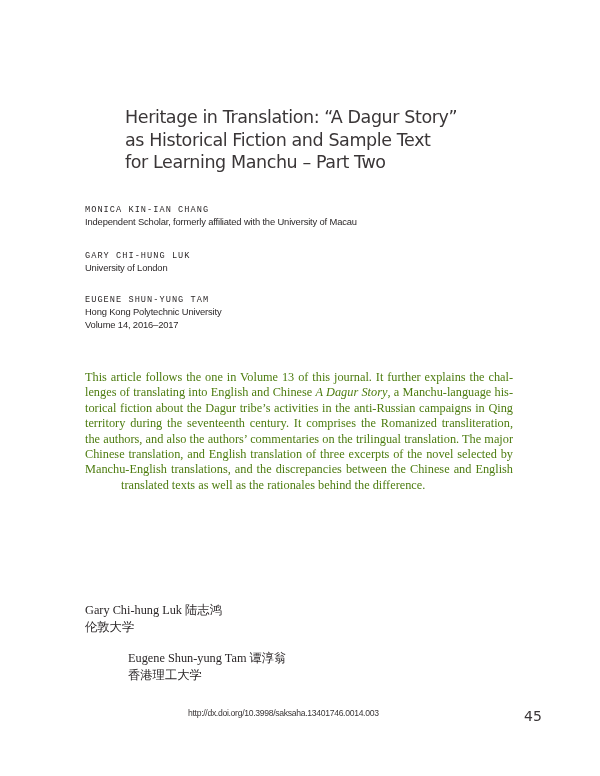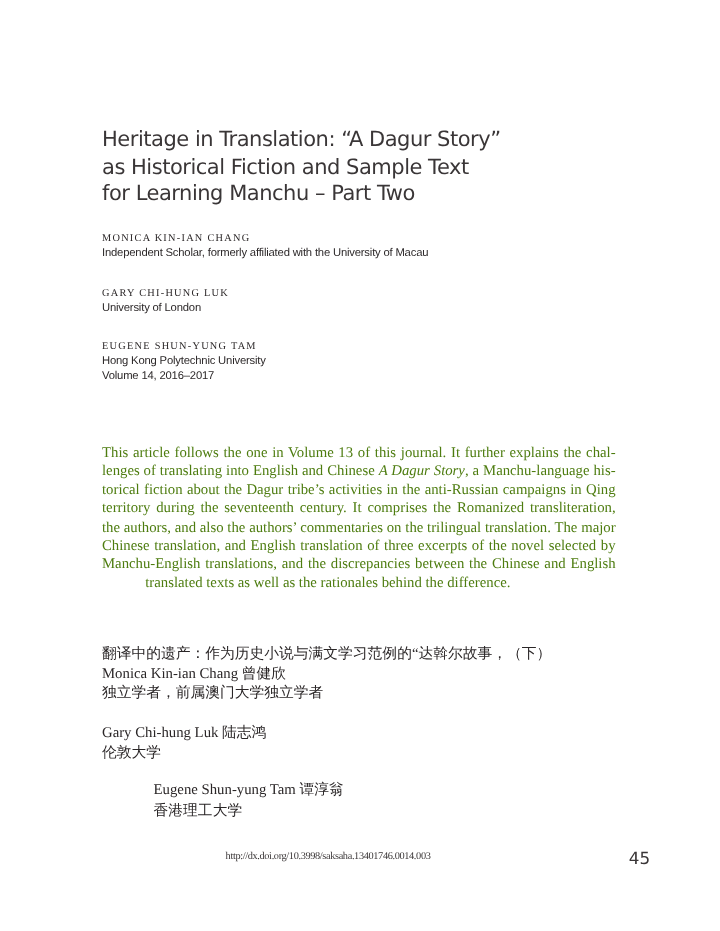--- a/index.html
+++ b/index.html
@@ -26,34 +26,35 @@
       top: 106px;
       width: 420px;
       font-family: "DejaVu Sans", sans-serif;
       font-size: 17.5px;
       line-height: 22.5px;
       color: #3a3637;
       letter-spacing: -0.4px;
       font-weight: normal;
       margin: 0;
     }
-    .title .line { display: block; white-space: nowrap; }
+    .title .line { display: block; white-space: nowrap; margin-left: 40px; }
     .author-block {
       position: absolute;
       left: 85px;
       width: 420px;
     }
     .author-name {
-      font-family: Liberation Serif, serif;
+      font-family: Liberation Mono, monospace;
       font-size: 8.6px;
       letter-spacing: 1.05px;
       text-transform: uppercase;
       color: #2c2829;
       line-height: 12px;
       white-space: nowrap;
+      margin-top: 12px;
     }
     .affil {
       font-family: "Liberation Sans", sans-serif;
       font-size: 9.4px;
       line-height: 12.5px;
       color: #2c2829;
       white-space: nowrap;
       letter-spacing: -0.15px;
     }
     .abstract {
@@ -86,21 +87,21 @@
       font-family: "Liberation Serif", "DejaVu Sans", serif;
       font-size: 12.3px;
       line-height: 16.5px;
       color: #2a2627;
     }
     .cn-block .line { display: block; white-space: nowrap; }
     .footer-doi {
       position: absolute;
       left: 188px;
       top: 708px;
-      font-family: Liberation Serif, serif;
+      font-family: Liberation Sans, sans-serif;
       font-size: 8.6px;
       color: #3a3637;
       letter-spacing: -0.3px;
       white-space: nowrap;
     }
     .footer-page {
       position: absolute;
       left: 524px;
       top: 708px;
       font-family: "DejaVu Sans", sans-serif;
@@ -140,25 +141,20 @@
     <span class="line">This article follows the one in Volume 13 of this journal. It further explains the chal-</span>
     <span class="line"><span>lenges of translating into English and Chinese </span><em>A Dagur Story</em><span>, a Manchu-language his-</span></span>
     <span class="line">torical fiction about the Dagur tribe’s activities in the anti-Russian campaigns in Qing</span>
     <span class="line">territory during the seventeenth century. It comprises the Romanized transliteration,</span>
     <span class="line">the authors, and also the authors’ commentaries on the trilingual translation. The major</span>
     <span class="line">Chinese translation, and English translation of three excerpts of the novel selected by</span>
     <span class="line">Manchu-English translations, and the discrepancies between the Chinese and English</span>
     <span class="line last">translated texts as well as the rationales behind the difference.</span>
   </div>
 
-  <div class="cn-block" style="top:536px;">
-    <span class="line">翻译中的遗产：作为历史小说与满文学习范例的“达斡尔故事，（下）</span>
-    <span class="line">Monica Kin-ian Chang 曾健欣</span>
-    <span class="line">独立学者，前属澳门大学独立学者</span>
-  </div>
 
   <div class="cn-block" style="top:602px;">
     <span class="line">Gary Chi-hung Luk 陆志鸿</span>
     <span class="line">伦敦大学</span>
   </div>
 
   <div class="cn-block" style="top:650px;margin-left:43px;">
     <span class="line">Eugene Shun-yung Tam 谭淳翁</span>
     <span class="line">香港理工大学</span>
   </div>

